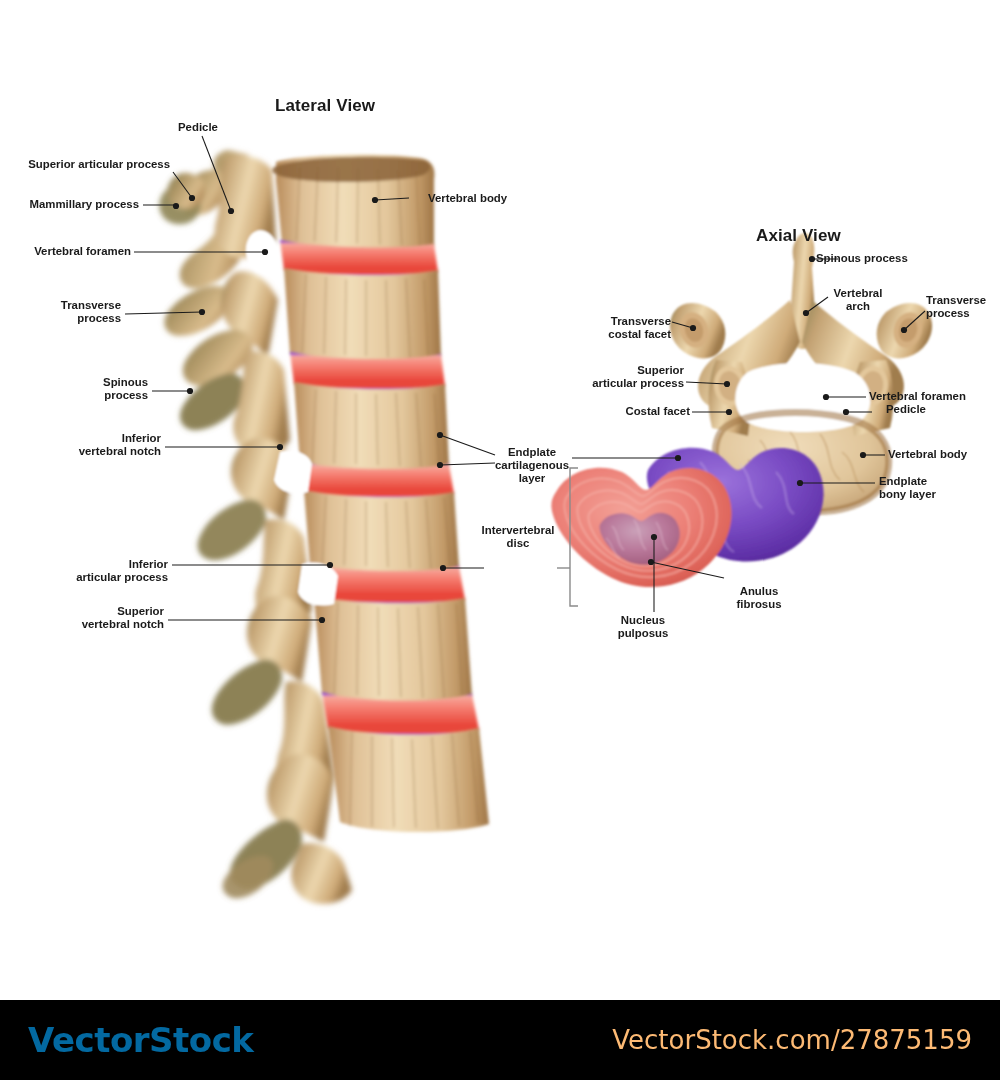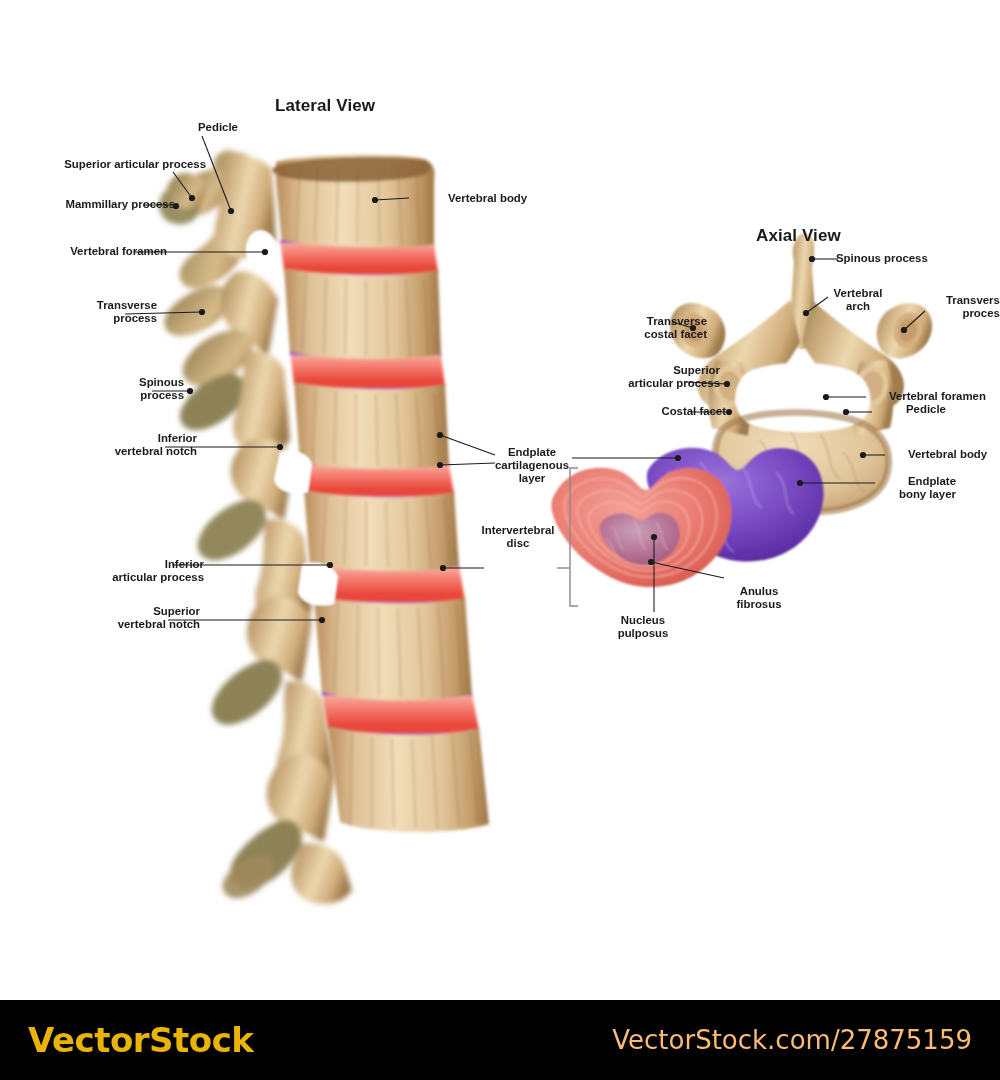--- a/index.html
+++ b/index.html
@@ -24,31 +24,31 @@
   }
 
   .lbl{
     position:absolute;
     font-size:11.4px;
     font-weight:bold;
     color:#1a1a1a;
     line-height:12.8px;
     white-space:pre-line;
   }
-  .lbl.r{text-align:right;padding-left:36px;}
-  .lbl.l{text-align:right;margin-left:20px;}
+  .lbl.r{text-align:right;}
+  .lbl.l{text-align:left;}
   .lbl.c{text-align:center;}
 
   .footer{
     position:absolute;left:0;top:1000px;
     width:1000px;height:80px;background:#000000;
   }
   .footer .brand{
     position:absolute;left:28px;top:20px;
-    color:#eab308;font-size:34px;font-weight:bold;
+    color:#0369a1;font-size:34px;font-weight:bold;
     letter-spacing:-0.5px;
     font-family:"DejaVu Sans", sans-serif;
   }
   .footer .url{
     position:absolute;right:28px;top:25px;
     color:#fdba74;font-size:26px;
     font-family:"DejaVu Sans", sans-serif;
   }
 </style>
 </head>

